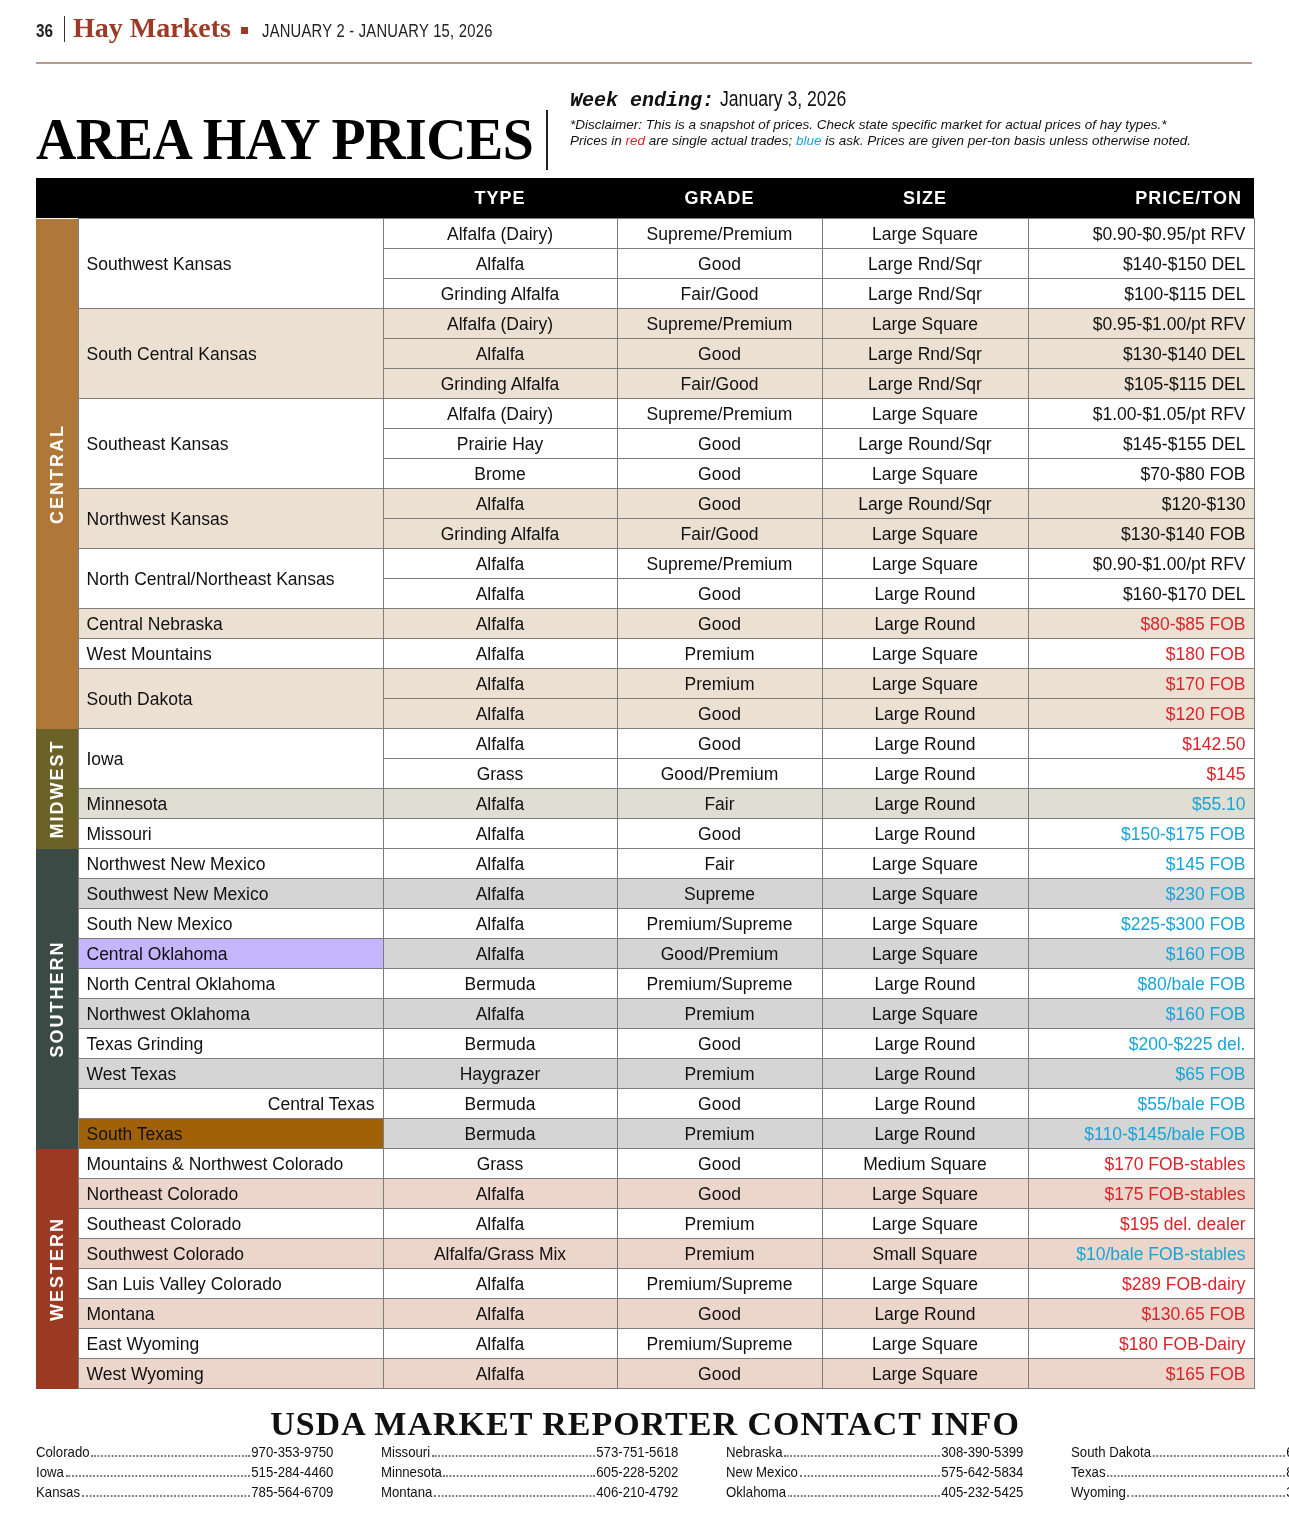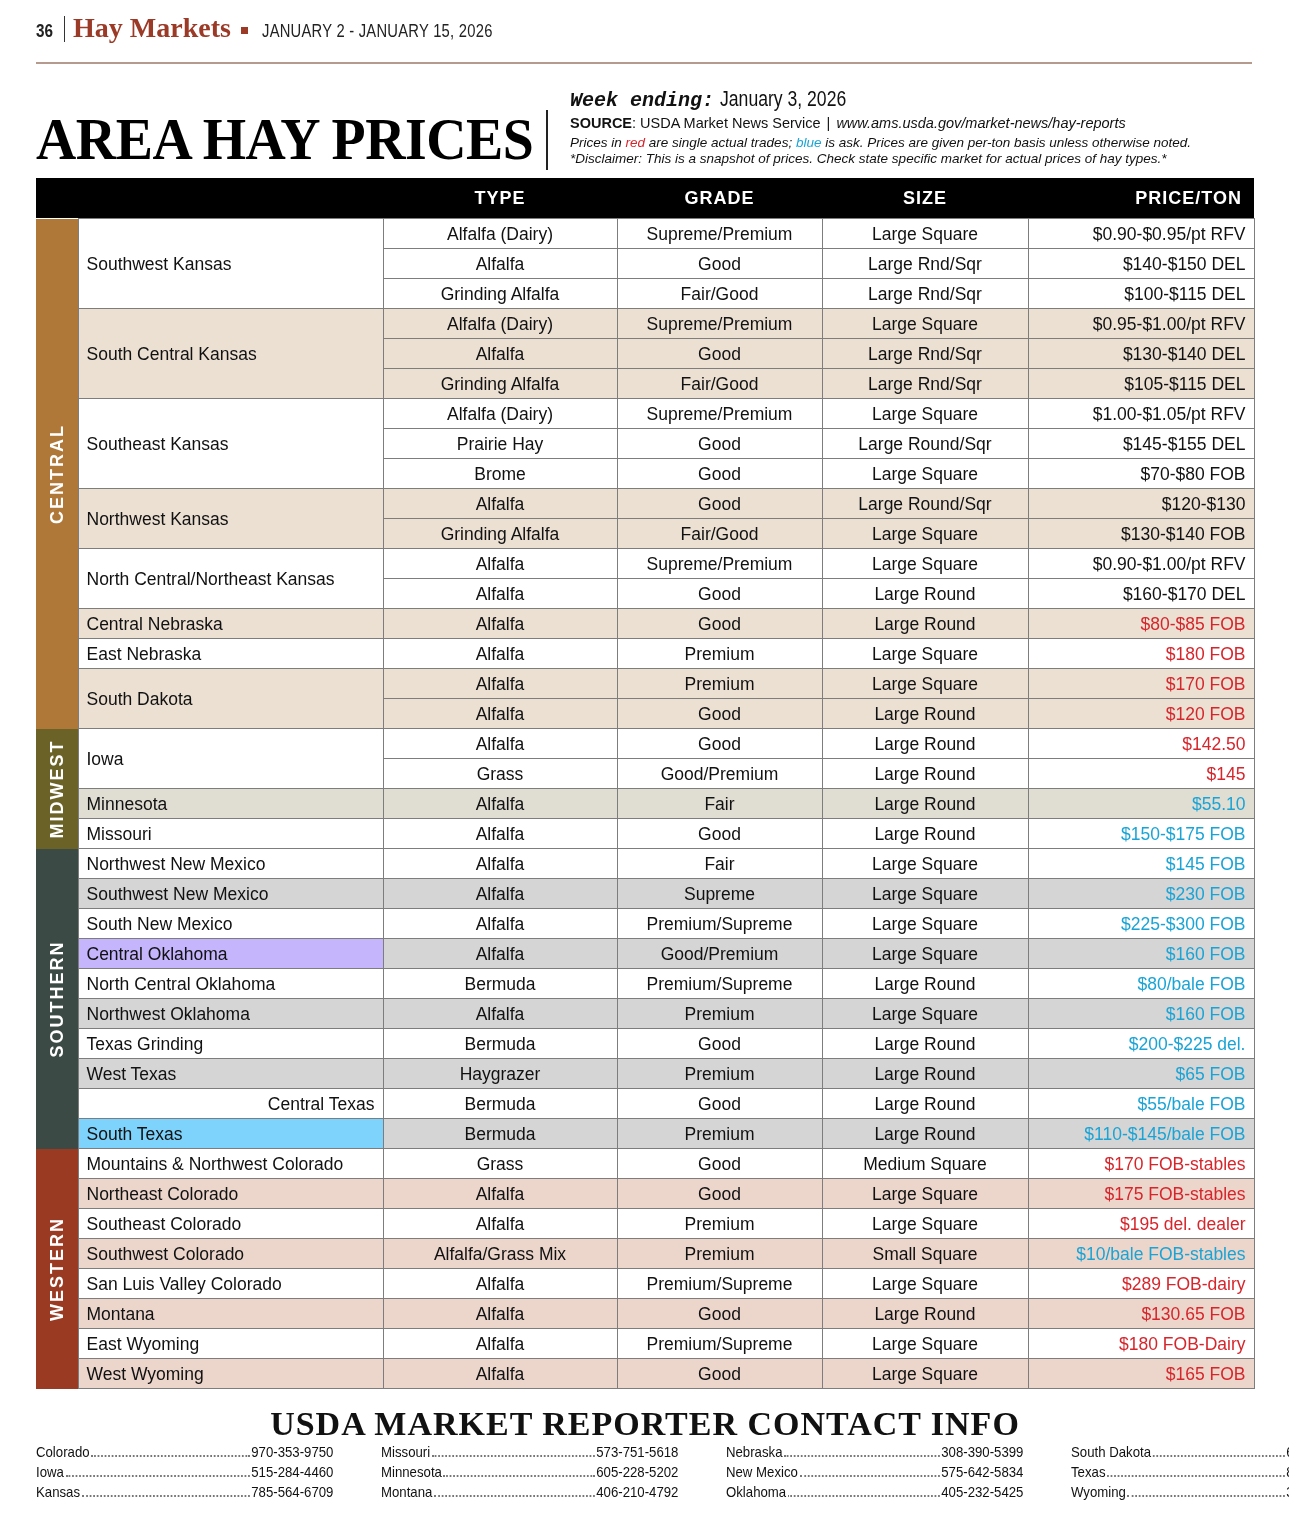--- a/index.html
+++ b/index.html
@@ -65,26 +65,23 @@
 </div>
 
 <div class="title">AREA HAY PRICES</div>
 <div class="titlebar"></div>
 
 <div class="meta">
   <div class="week">
     <span class="lbl">Week ending:</span>
     <span class="val">January  3, 2026</span>
   </div>
-  <div class="source">
-    <b>SOURCE</b><span>: USDA Market News Service</span><span class="sep">|</span><i>www.ams.usda.gov/market-news/hay-reports</i>
-  </div>
   <div class="disc">
+    <div>*Disclaimer: This is a snapshot of prices. Check state specific market for actual prices of hay types.*</div>
     <div><span>Prices in </span><span class="red-t">red</span><span> are single actual trades; </span><span class="blue-t">blue</span><span> is ask. Prices are given per-ton basis unless otherwise noted.</span></div>
-    <div>*Disclaimer: This is a snapshot of prices. Check state specific market for actual prices of hay types.*</div>
   </div>
 </div>
 
 <div class="tablewrap">
   <div class="thead">
     <div class="c0"></div>
     <div class="c1"></div>
     <div class="c2">TYPE</div>
     <div class="c3">GRADE</div>
     <div class="c4">SIZE</div>
@@ -187,21 +184,21 @@
           <td class="prc" style="background: rgb(255, 255, 255); color: rgb(17, 17, 17);">$160-$170 DEL</td>
         </tr>
         <tr>
           <td class="loc" rowspan="1" style="background: rgb(236, 224, 211);">Central Nebraska</td>
           <td class="typ" style="background: rgb(236, 224, 211);">Alfalfa</td>
           <td class="grd" style="background: rgb(236, 224, 211);">Good</td>
           <td class="sz" style="background: rgb(236, 224, 211);">Large Round</td>
           <td class="prc" style="background: rgb(236, 224, 211); color: rgb(214, 38, 44);">$80-$85 FOB</td>
         </tr>
         <tr>
-          <td class="loc" rowspan="1" style="background: rgb(255, 255, 255);">East Nebraska</td>
+          <td class="loc" rowspan="1" style="background: rgb(255, 255, 255);">West Mountains</td>
           <td class="typ" style="background: rgb(255, 255, 255);">Alfalfa</td>
           <td class="grd" style="background: rgb(255, 255, 255);">Premium</td>
           <td class="sz" style="background: rgb(255, 255, 255);">Large Square</td>
           <td class="prc" style="background: rgb(255, 255, 255); color: rgb(214, 38, 44);">$180 FOB</td>
         </tr>
         <tr>
           <td class="loc" rowspan="2" style="background: rgb(236, 224, 211);">South Dakota</td>
           <td class="typ" style="background: rgb(236, 224, 211);">Alfalfa</td>
           <td class="grd" style="background: rgb(236, 224, 211);">Premium</td>
           <td class="sz" style="background: rgb(236, 224, 211);">Large Square</td>
@@ -303,21 +300,21 @@
           <td class="prc" style="background: rgb(213, 213, 213); color: rgb(26, 164, 214);">$65 FOB</td>
         </tr>
         <tr>
           <td class="loc" rowspan="1" style="background: rgb(255, 255, 255); text-align: right;">Central Texas</td>
           <td class="typ" style="background: rgb(255, 255, 255);">Bermuda</td>
           <td class="grd" style="background: rgb(255, 255, 255);">Good</td>
           <td class="sz" style="background: rgb(255, 255, 255);">Large Round</td>
           <td class="prc" style="background: rgb(255, 255, 255); color: rgb(26, 164, 214);">$55/bale FOB</td>
         </tr>
         <tr>
-          <td class="loc" rowspan="1" style="background: #7dd3fc;">South Texas</td>
+          <td class="loc" rowspan="1" style="background: #a16207;">South Texas</td>
           <td class="typ" style="background: rgb(213, 213, 213);">Bermuda</td>
           <td class="grd" style="background: rgb(213, 213, 213);">Premium</td>
           <td class="sz" style="background: rgb(213, 213, 213);">Large Round</td>
           <td class="prc" style="background: rgb(213, 213, 213); color: rgb(26, 164, 214);">$110-$145/bale FOB</td>
         </tr>
         <tr>
           <td class="reg" rowspan="8" style="background: rgb(154, 58, 34);">
             <span class="regtxt">WESTERN</span>
           </td>
           <td class="loc" rowspan="1" style="background: rgb(255, 255, 255);">Mountains &amp; Northwest Colorado</td>

